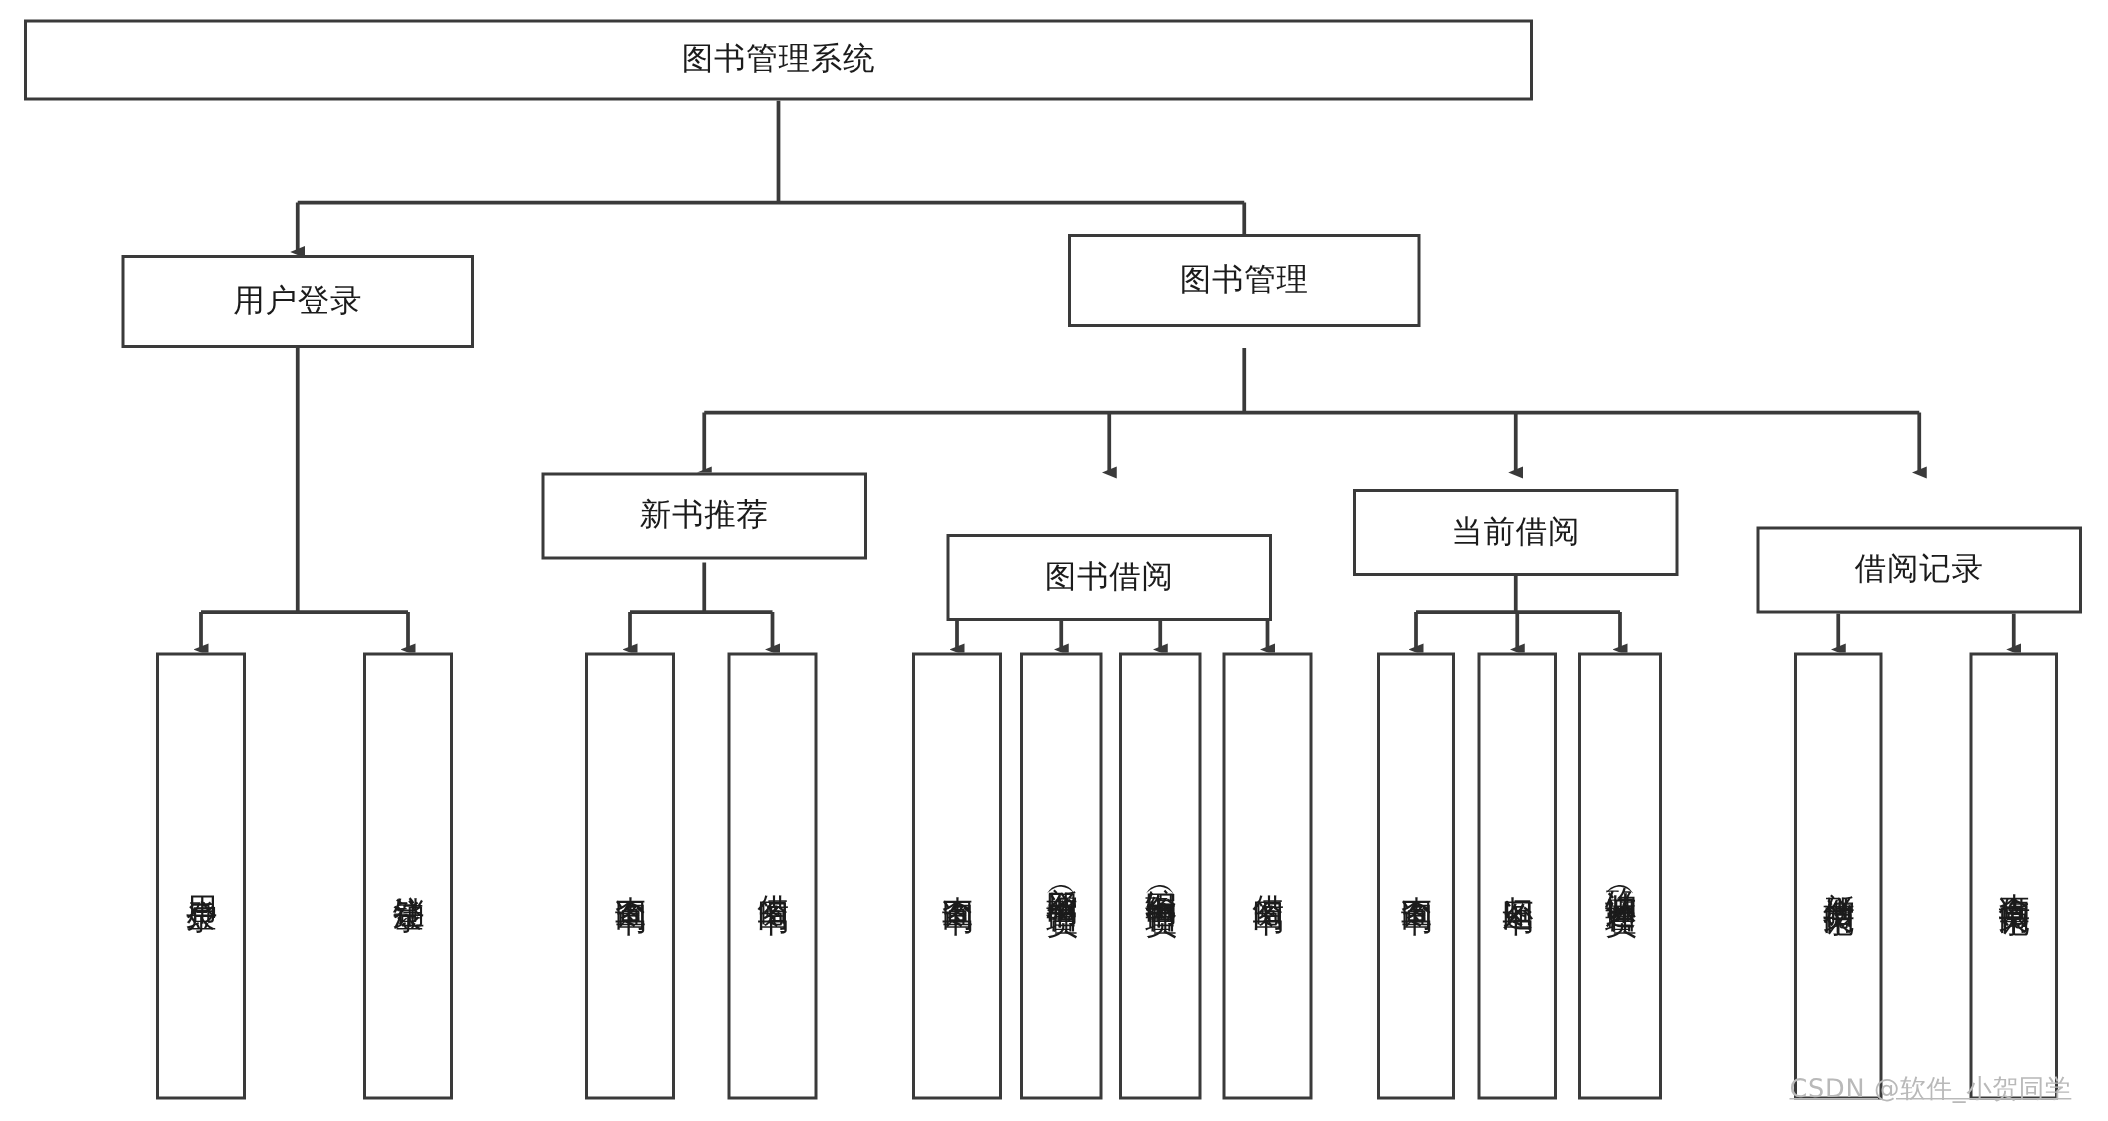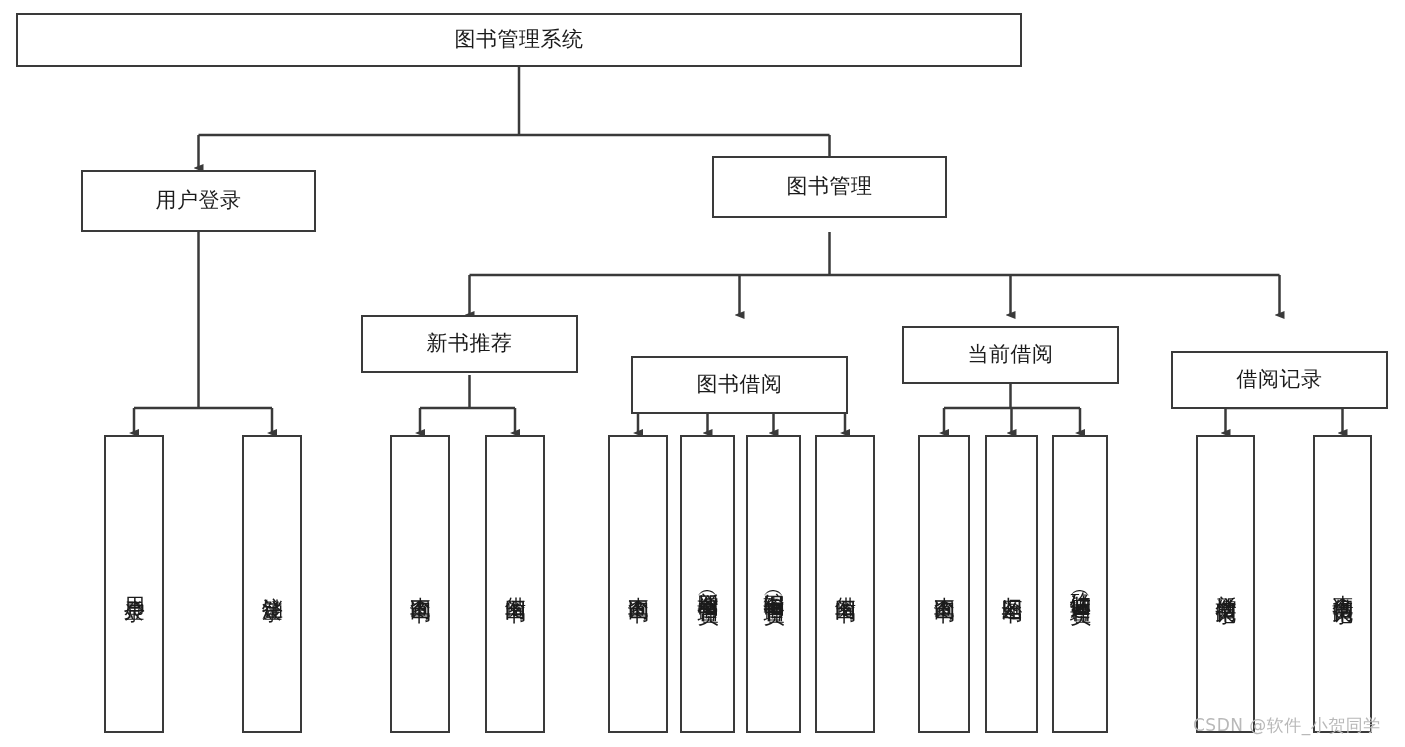--- a/index.html
+++ b/index.html
@@ -52,20 +52,21 @@
     letter-spacing: 2px;
     line-height: 1.0;
     max-height: 100%;
   }
   .watermark {
     position: absolute;
     font-size: 17px;
     color: #b9b9b9;
     white-space: nowrap;
     letter-spacing: 0.5px;
+    text-decoration: underline;
   }
 </style>
 </head>
 <body>
 
 <div id="canvas">
   <svg class="connectors" viewBox="0 0 1405 747">
     <defs>
       <marker id="arrowhead" markerWidth="10" markerHeight="10" refX="5" refY="5" orient="auto" markerUnits="userSpaceOnUse">
         <path d="M 1 0 L 9 0 L 5 10 Z" fill="#3a3a3a"></path>

